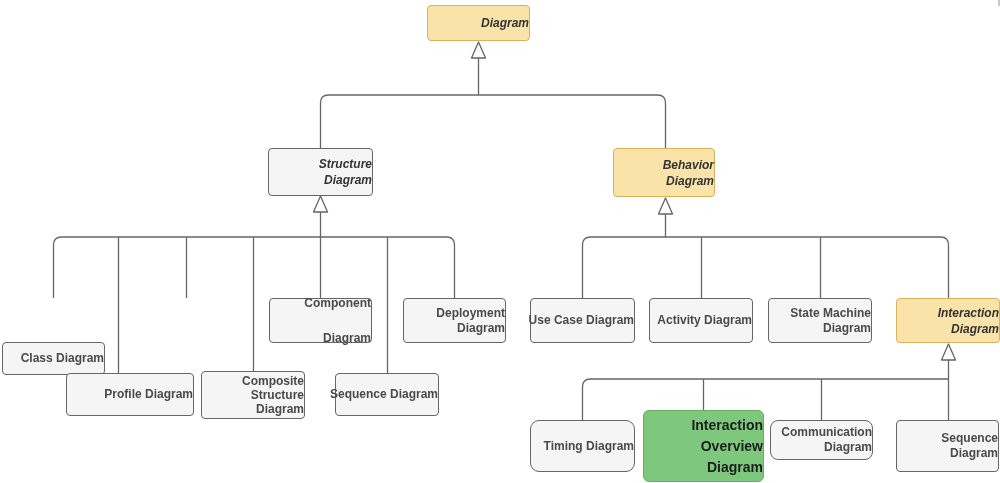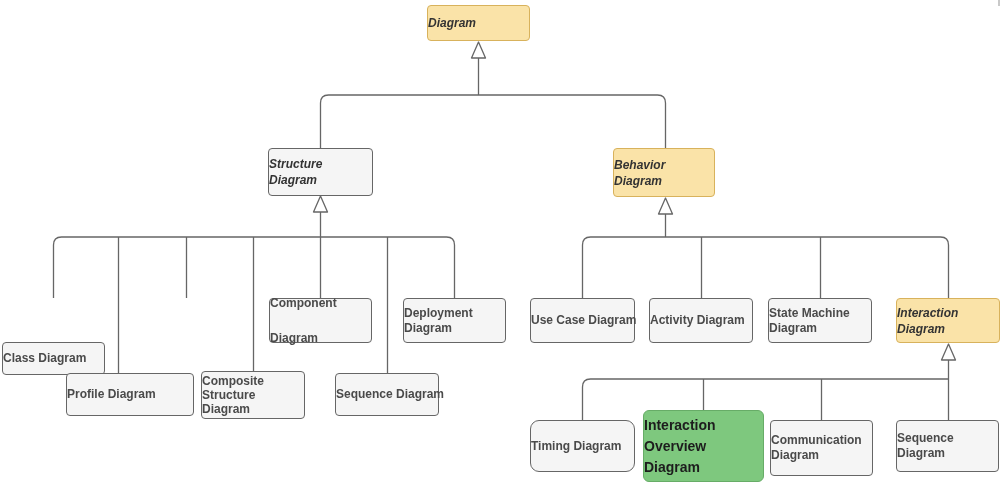--- a/index.html
+++ b/index.html
@@ -5,23 +5,23 @@
   html,body{margin:0;padding:0;background:#fff;}
   #canvas{
     position:relative;width:1000px;height:483px;background:#ffffff;
     font-family:"Liberation Sans","DejaVu Sans",sans-serif;overflow:hidden;
   }
   #edges{position:absolute;left:0;top:0;width:1000px;height:483px;}
   .edge{fill:none;stroke:var(--connector,#666666);stroke-width:1.3;}
   .arrow{fill:#ffffff;stroke:var(--connector,#666666);stroke-width:1.3;stroke-linejoin:round;}
   .node{
     position:absolute;box-sizing:border-box;display:flex;flex-direction:column;
-    align-items:flex-start;justify-content:center;text-align:center;
+    align-items:flex-end;justify-content:center;text-align:center;
     background:var(--node-fill,#F5F5F5);border:1.3px solid var(--node-border,#666666);
-    border-radius:4px;color:#4a4a4a;font-size:12px;font-weight:600;line-height:15px;
+    border-radius:4px;color:#4a4a4a;font-size:12px;font-weight:600;line-height:15px;padding-left:12px;
   }
   .node .ln{display:block;white-space:nowrap;}
   .cat{font-style:italic;font-weight:700;color:#333333;line-height:16px;}
   .yellow{
     background:var(--category-fill,#FAE3A8);
     border-color:var(--category-border,#D8B25C);
   }
   .green{
     background:var(--highlight-fill,#7EC87E);
     border-color:var(--highlight-border,#67AC67);
@@ -114,21 +114,21 @@
   </div>
 
   <div class="node" style="left:530px;top:420px;width:105px;height:52px;border-radius:9px;">
     <span class="ln">Timing Diagram</span>
   </div>
   <div class="node green" style="left:643px;top:410px;width:121px;height:72px;">
     <span class="ln">Interaction</span>
     <span class="ln">Overview</span>
     <span class="ln">Diagram</span>
   </div>
-  <div class="node" style="left:770px;top:420px;width:103px;height:56px;">
+  <div class="node" style="left:770px;top:420px;width:103px;height:40px;border-radius:8px;">
     <span class="ln">Communication</span>
     <span class="ln">Diagram</span>
   </div>
   <div class="node" style="left:896px;top:420px;width:103px;height:52px;">
     <span class="ln">Sequence</span>
     <span class="ln">Diagram</span>
   </div>
 
   <div class="artifact" style="left:998px;top:0;width:2px;height:6px;"></div>
 </div>

